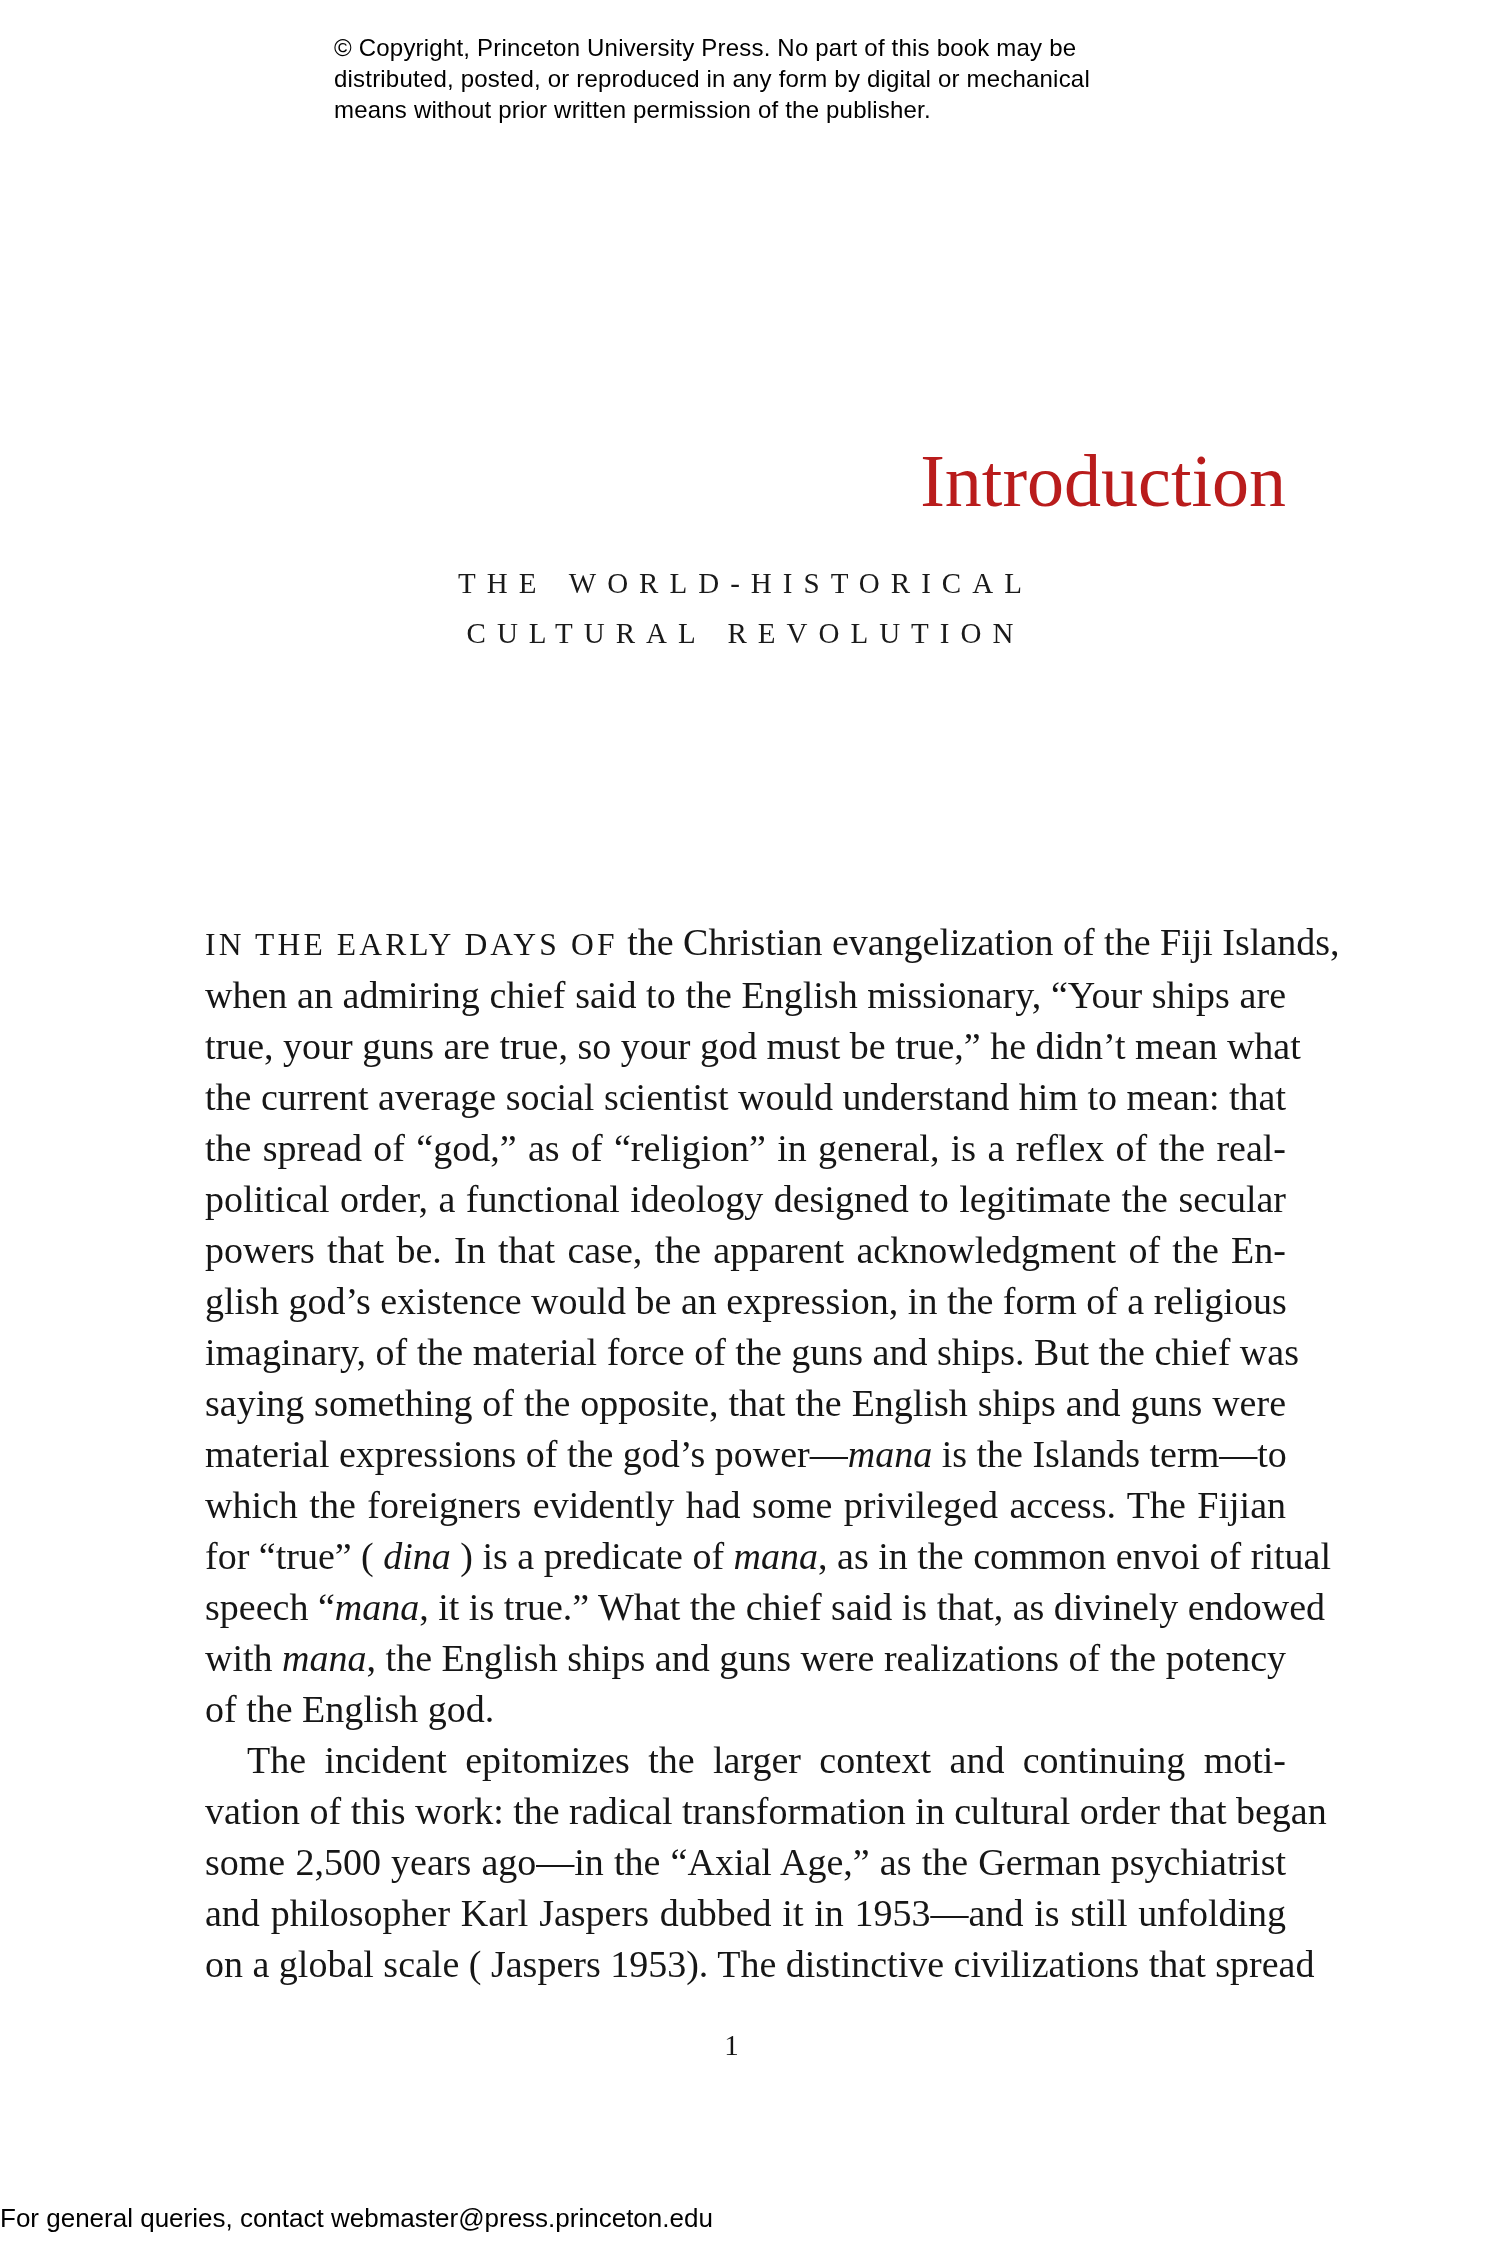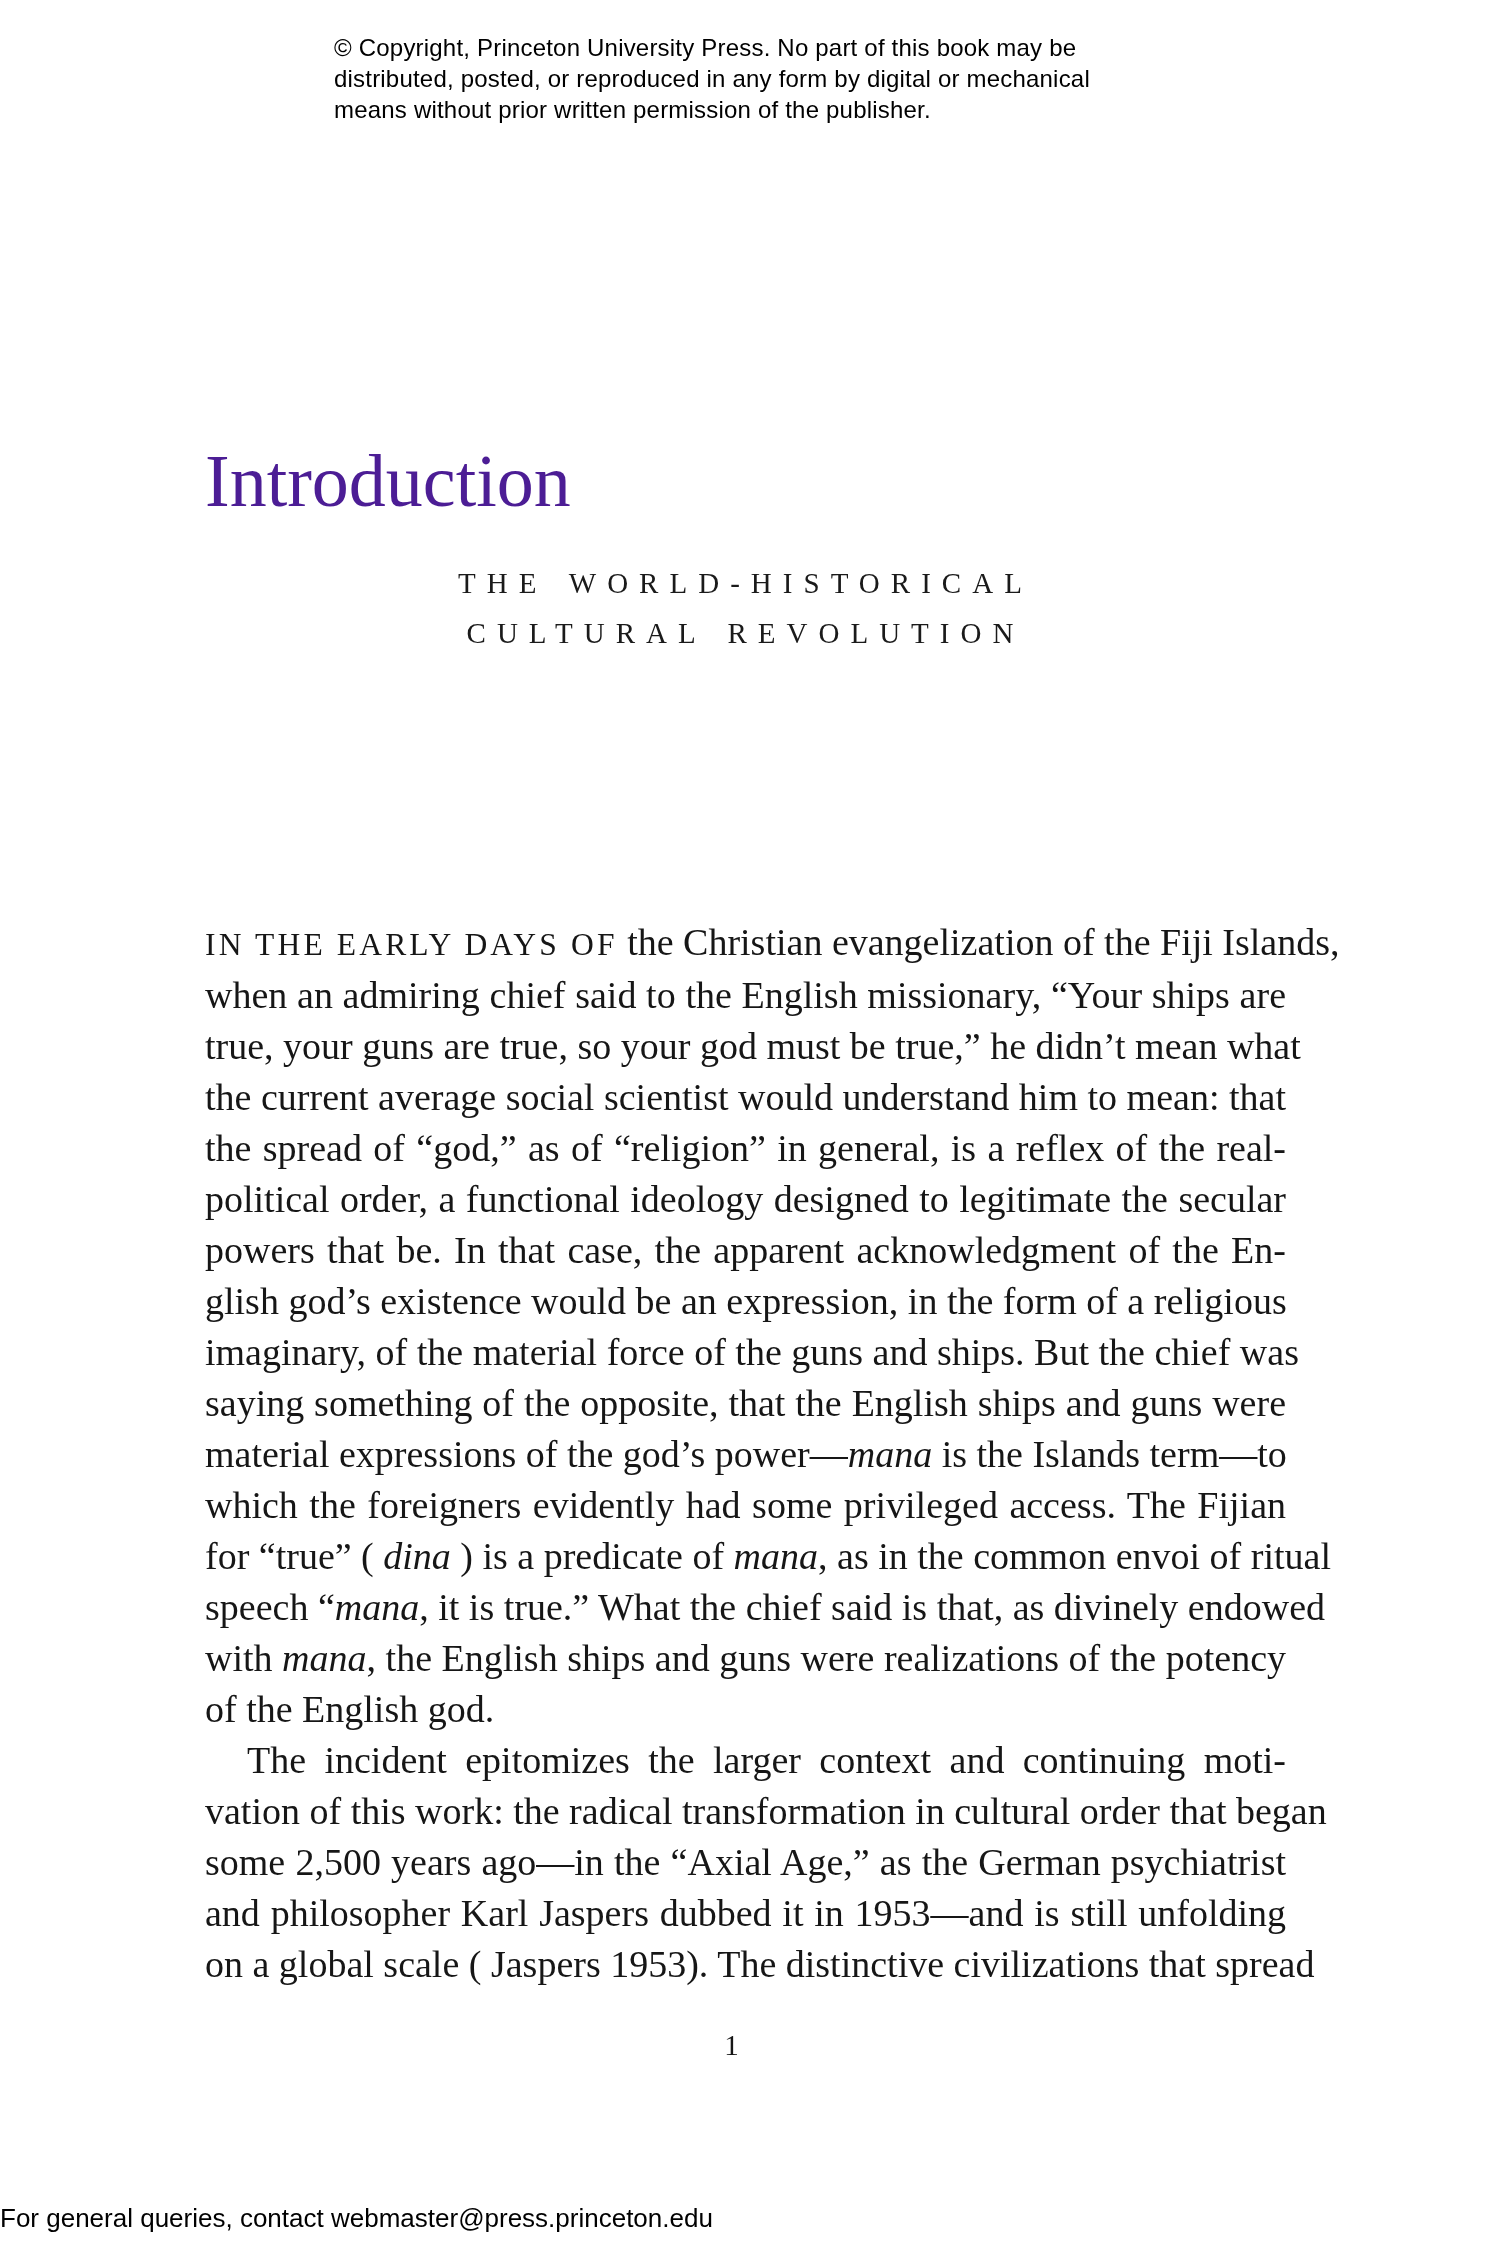--- a/index.html
+++ b/index.html
@@ -8,21 +8,21 @@
     position:relative; width:1500px; height:2265px; background:#ffffff;
     font-family:"Liberation Serif", serif; color:#161616; overflow:hidden;
   }
   .copyright {
     position:absolute; left:334px; top:17px;
     font-family:"Liberation Sans", sans-serif; font-size:24px; line-height:31px;
     color:#000000; letter-spacing:0.2px;margin-top:15px;
   }
   .chapter-title {
     position:absolute; left:205px; top:444px; width:1081px;
-    text-align:left; font-size:74px; line-height:1; font-weight:400; color:#4c1d95;
+    text-align:right; font-size:74px; line-height:1; font-weight:400; color:#b91c1c;
   }
   .chapter-subtitle {
     position:absolute; left:205px; top:558px; width:1081px;
     text-align:center; font-size:29px; line-height:50px;
     letter-spacing:0.38em; word-spacing:0.12em; color:#1a1a1a;
   }
   .body-text {
     position:absolute; left:205px; top:917px; width:1081px;
     font-size:38px; line-height:51px; color:#161616;
   }

